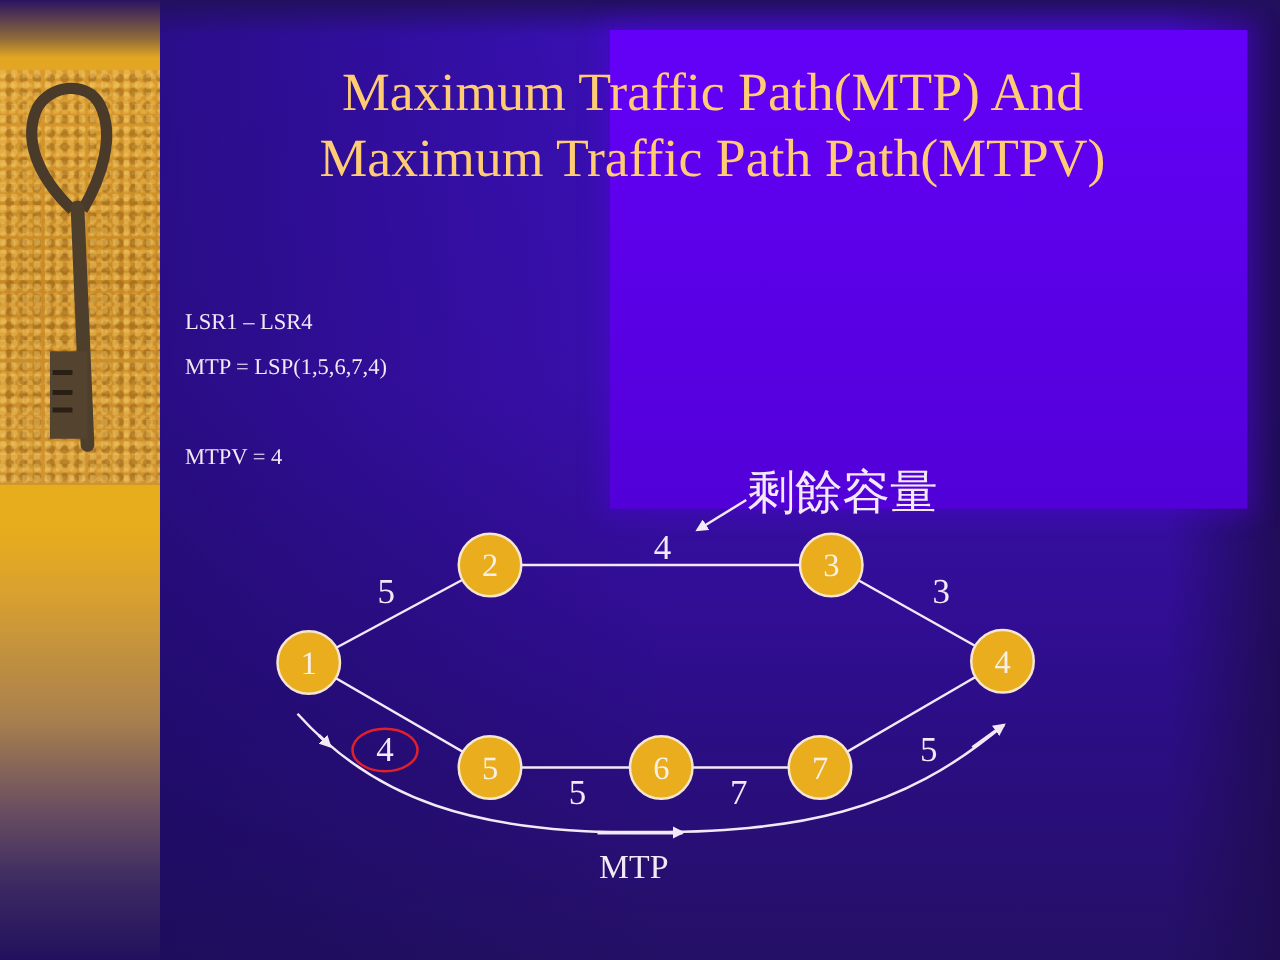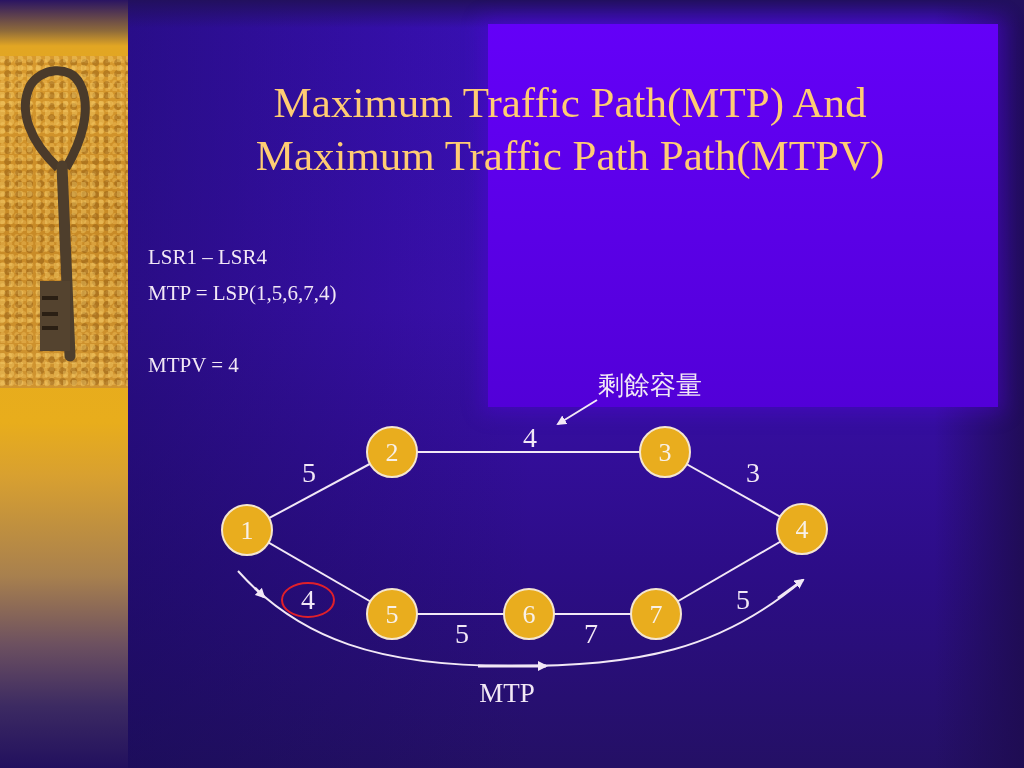--- a/index.html
+++ b/index.html
@@ -35,28 +35,28 @@
         radial-gradient(circle at 20% 30%, rgba(255,220,120,0.35) 0 3px, transparent 4px),
         radial-gradient(circle at 70% 60%, rgba(120,70,10,0.35) 0 3px, transparent 4px),
         radial-gradient(circle at 40% 80%, rgba(255,210,110,0.3) 0 2px, transparent 3px),
         linear-gradient(180deg, #d89a2e 0%, #c88a26 50%, #d09430 100%);
       background-size: 9px 9px, 11px 11px, 7px 7px, 100% 100%;
       overflow: hidden;
     }
     .key-photo svg { position: absolute; left: 0; top: 0; }
     .title {
       position: absolute; left: 140px; top: 48px; width: 860px;
-      text-align: center; color: #ffcc73; font-size: 43px; line-height: 53px; margin-top: 28px;
+      text-align: center; color: #ffcc73; font-size: 43px; line-height: 53px;
     }
     .body-text {
-      position: absolute; left: 148px; color: #f2e8f6; font-size: 21px; line-height: 30px;
+      position: absolute; left: 148px; color: #f2e8f6; font-size: 18px; line-height: 30px;
       white-space: nowrap;
     }
     .annot {
-      position: absolute; left: 598px; top: 368px; color: #f2e8f6; font-size: 26px;
+      position: absolute; left: 598px; top: 368px; color: #f2e8f6; font-size: 38px;
       font-family: "DejaVu Sans", sans-serif; letter-spacing: 0;
     }
     svg.diagram { position: absolute; left: 0; top: 0; }
     .node-circle { fill: #e9ad1e; stroke: #f5e6d0; stroke-width: 2; }
     .node-label { fill: #f8f0e8; font-size: 26px; font-family: "Liberation Serif", serif; text-anchor: middle; }
     .edge { stroke: #f2e8f6; stroke-width: 2; fill: none; }
     .weight { fill: #f2e8f6; font-size: 28px; font-family: "Liberation Serif", serif; text-anchor: middle; }
   </style>
 </head>
 <body>

